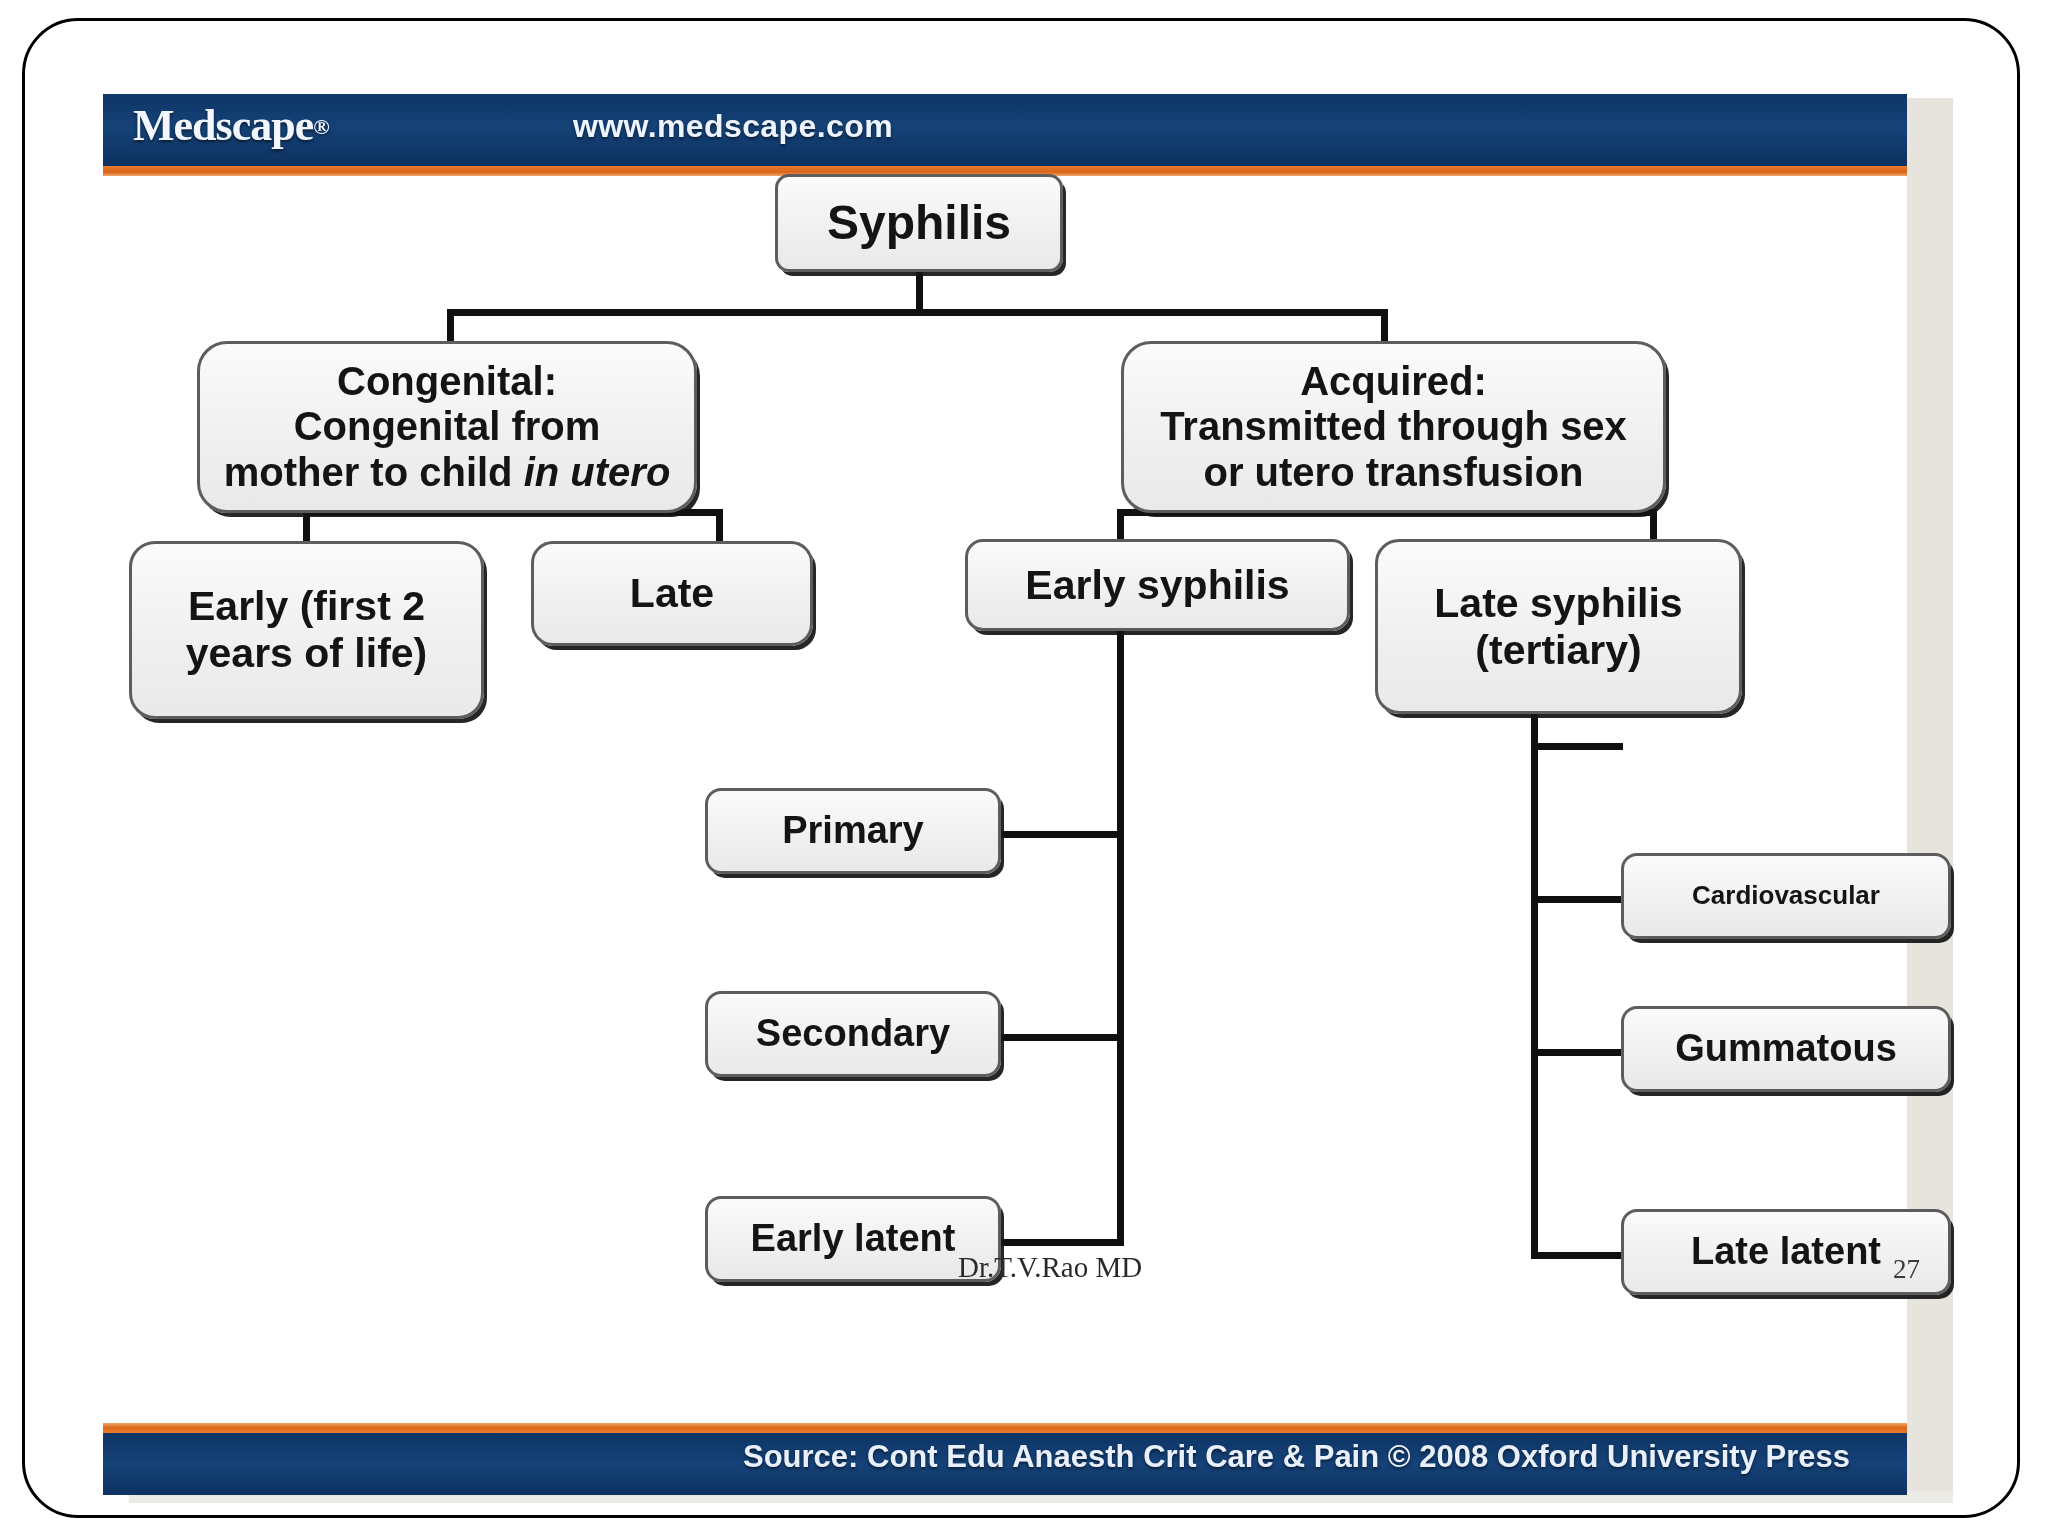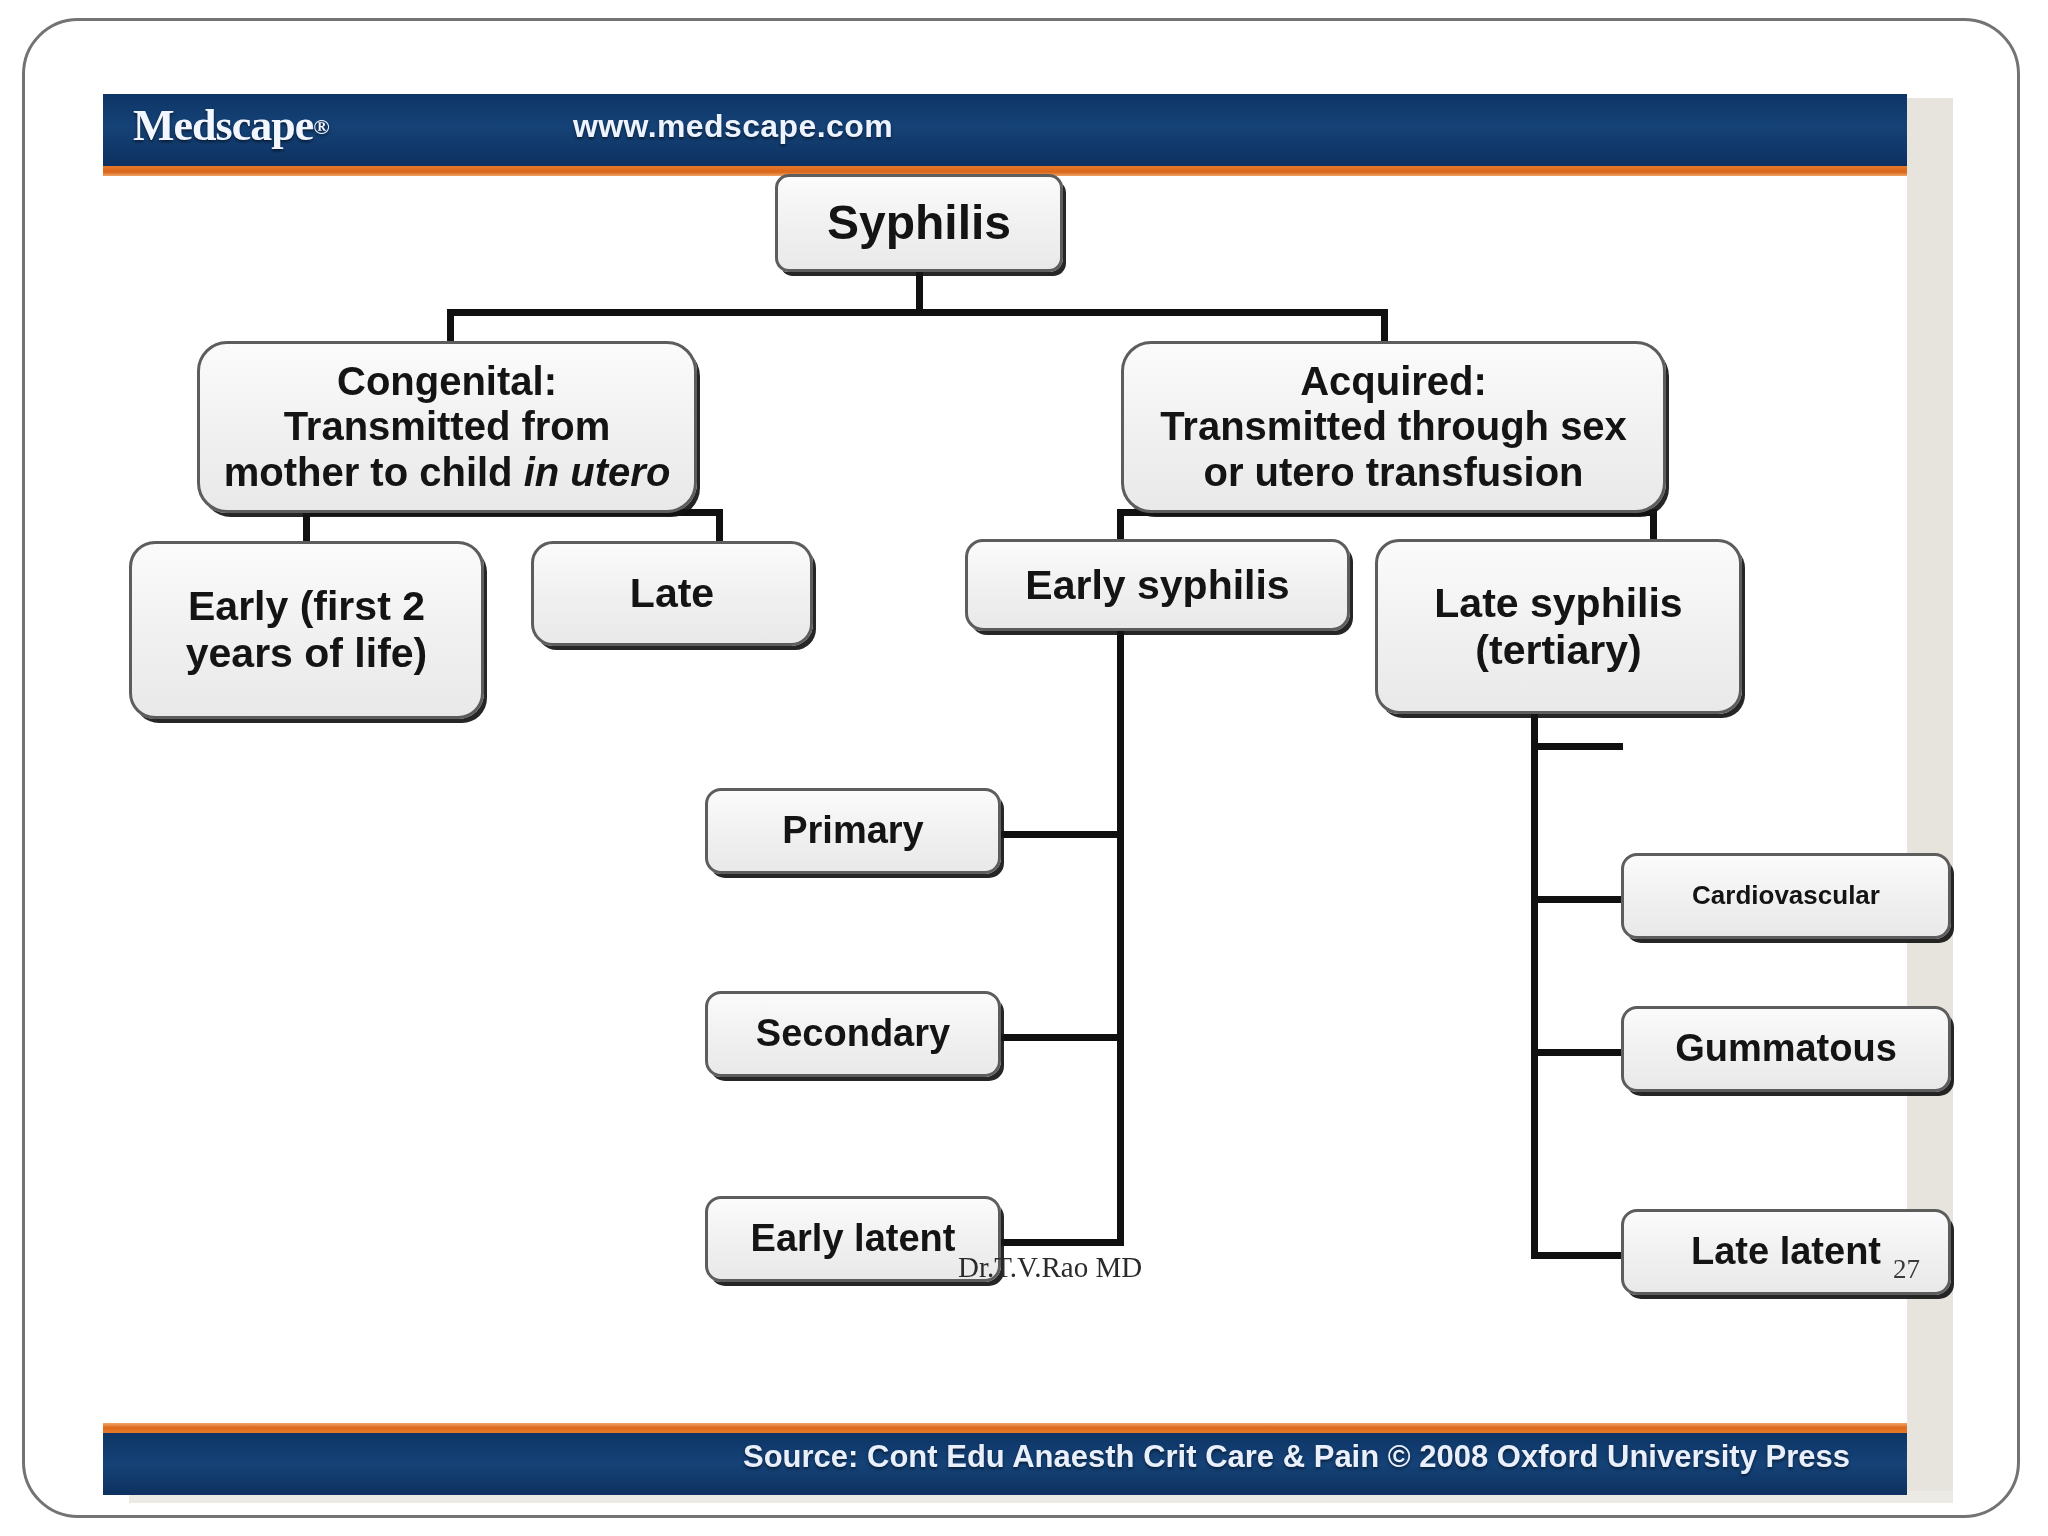--- a/index.html
+++ b/index.html
@@ -6,21 +6,21 @@
   body{
     width:2048px;height:1536px;overflow:hidden;
     font-family:"Liberation Sans", sans-serif;
     position:relative;
   }
 
   
   #slide-frame{
     position:absolute;left:22px;top:18px;
     width:1998px;height:1500px;
-    border:3px solid #737373;
+    border:3px solid #000000;
     border-radius:56px;
     box-sizing:border-box;
     background:#ffffff;
   }
 
   
   #medscape-card{
     position:absolute;left:78px;top:55px;
     width:1850px;height:1427px;
     background:#ffffff;
@@ -168,21 +168,21 @@
       <div class="line h" style="left:1428px;top:873px;width:92px;"></div>
       <div class="line h" style="left:1428px;top:1076px;width:92px;"></div>
 
       <div class="node" style="left:672px;top:-2px;width:288px;height:98px;font-size:48px;">
         <span class="txt">Syphilis</span>
       </div>
 
       <div class="node" style="left:94px;top:165px;width:500px;height:172px;font-size:40px;border-radius:30px;justify-content:center;">
         <span class="txt">
           <span>Congenital:</span><br>
-          <span>Transmitted from</span><br>
+          <span>Congenital from</span><br>
           <span>mother to child </span><span class="ital">in utero</span>
         </span>
       </div>
 
       <div class="node" style="left:1018px;top:165px;width:545px;height:172px;font-size:40px;border-radius:30px;">
         <span class="txt">
           <span>Acquired:</span><br>
           <span>Transmitted through sex</span><br>
           <span>or utero transfusion</span>
         </span>

